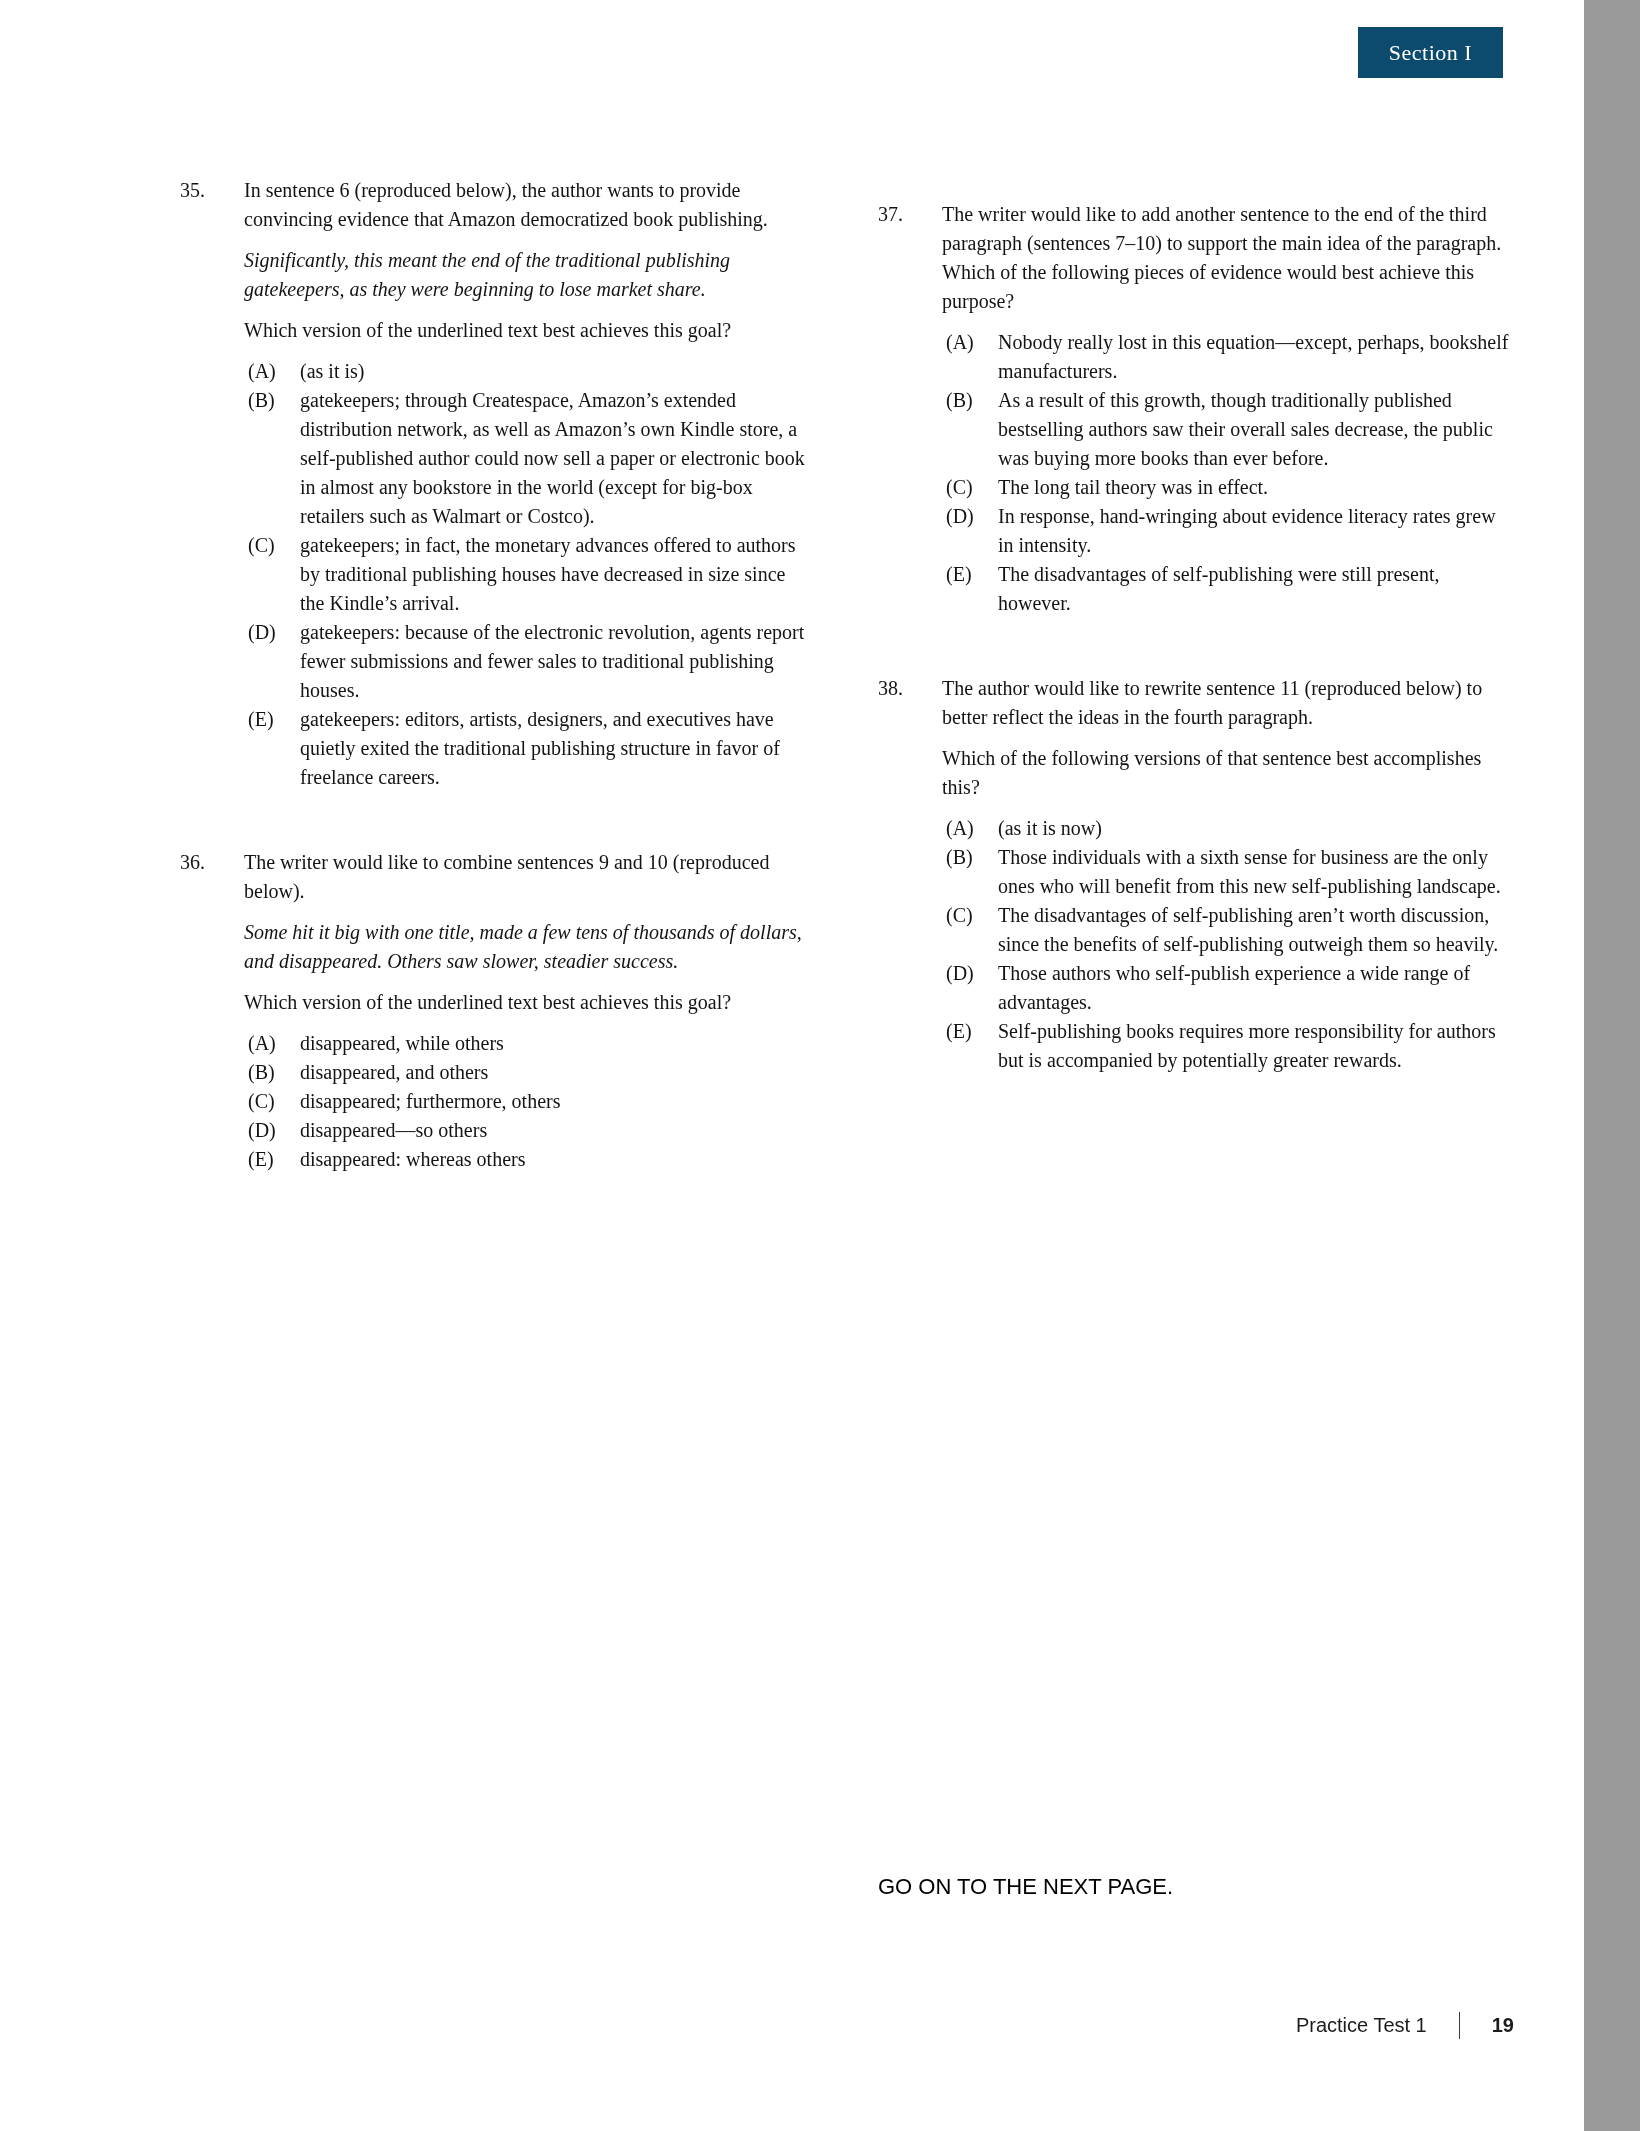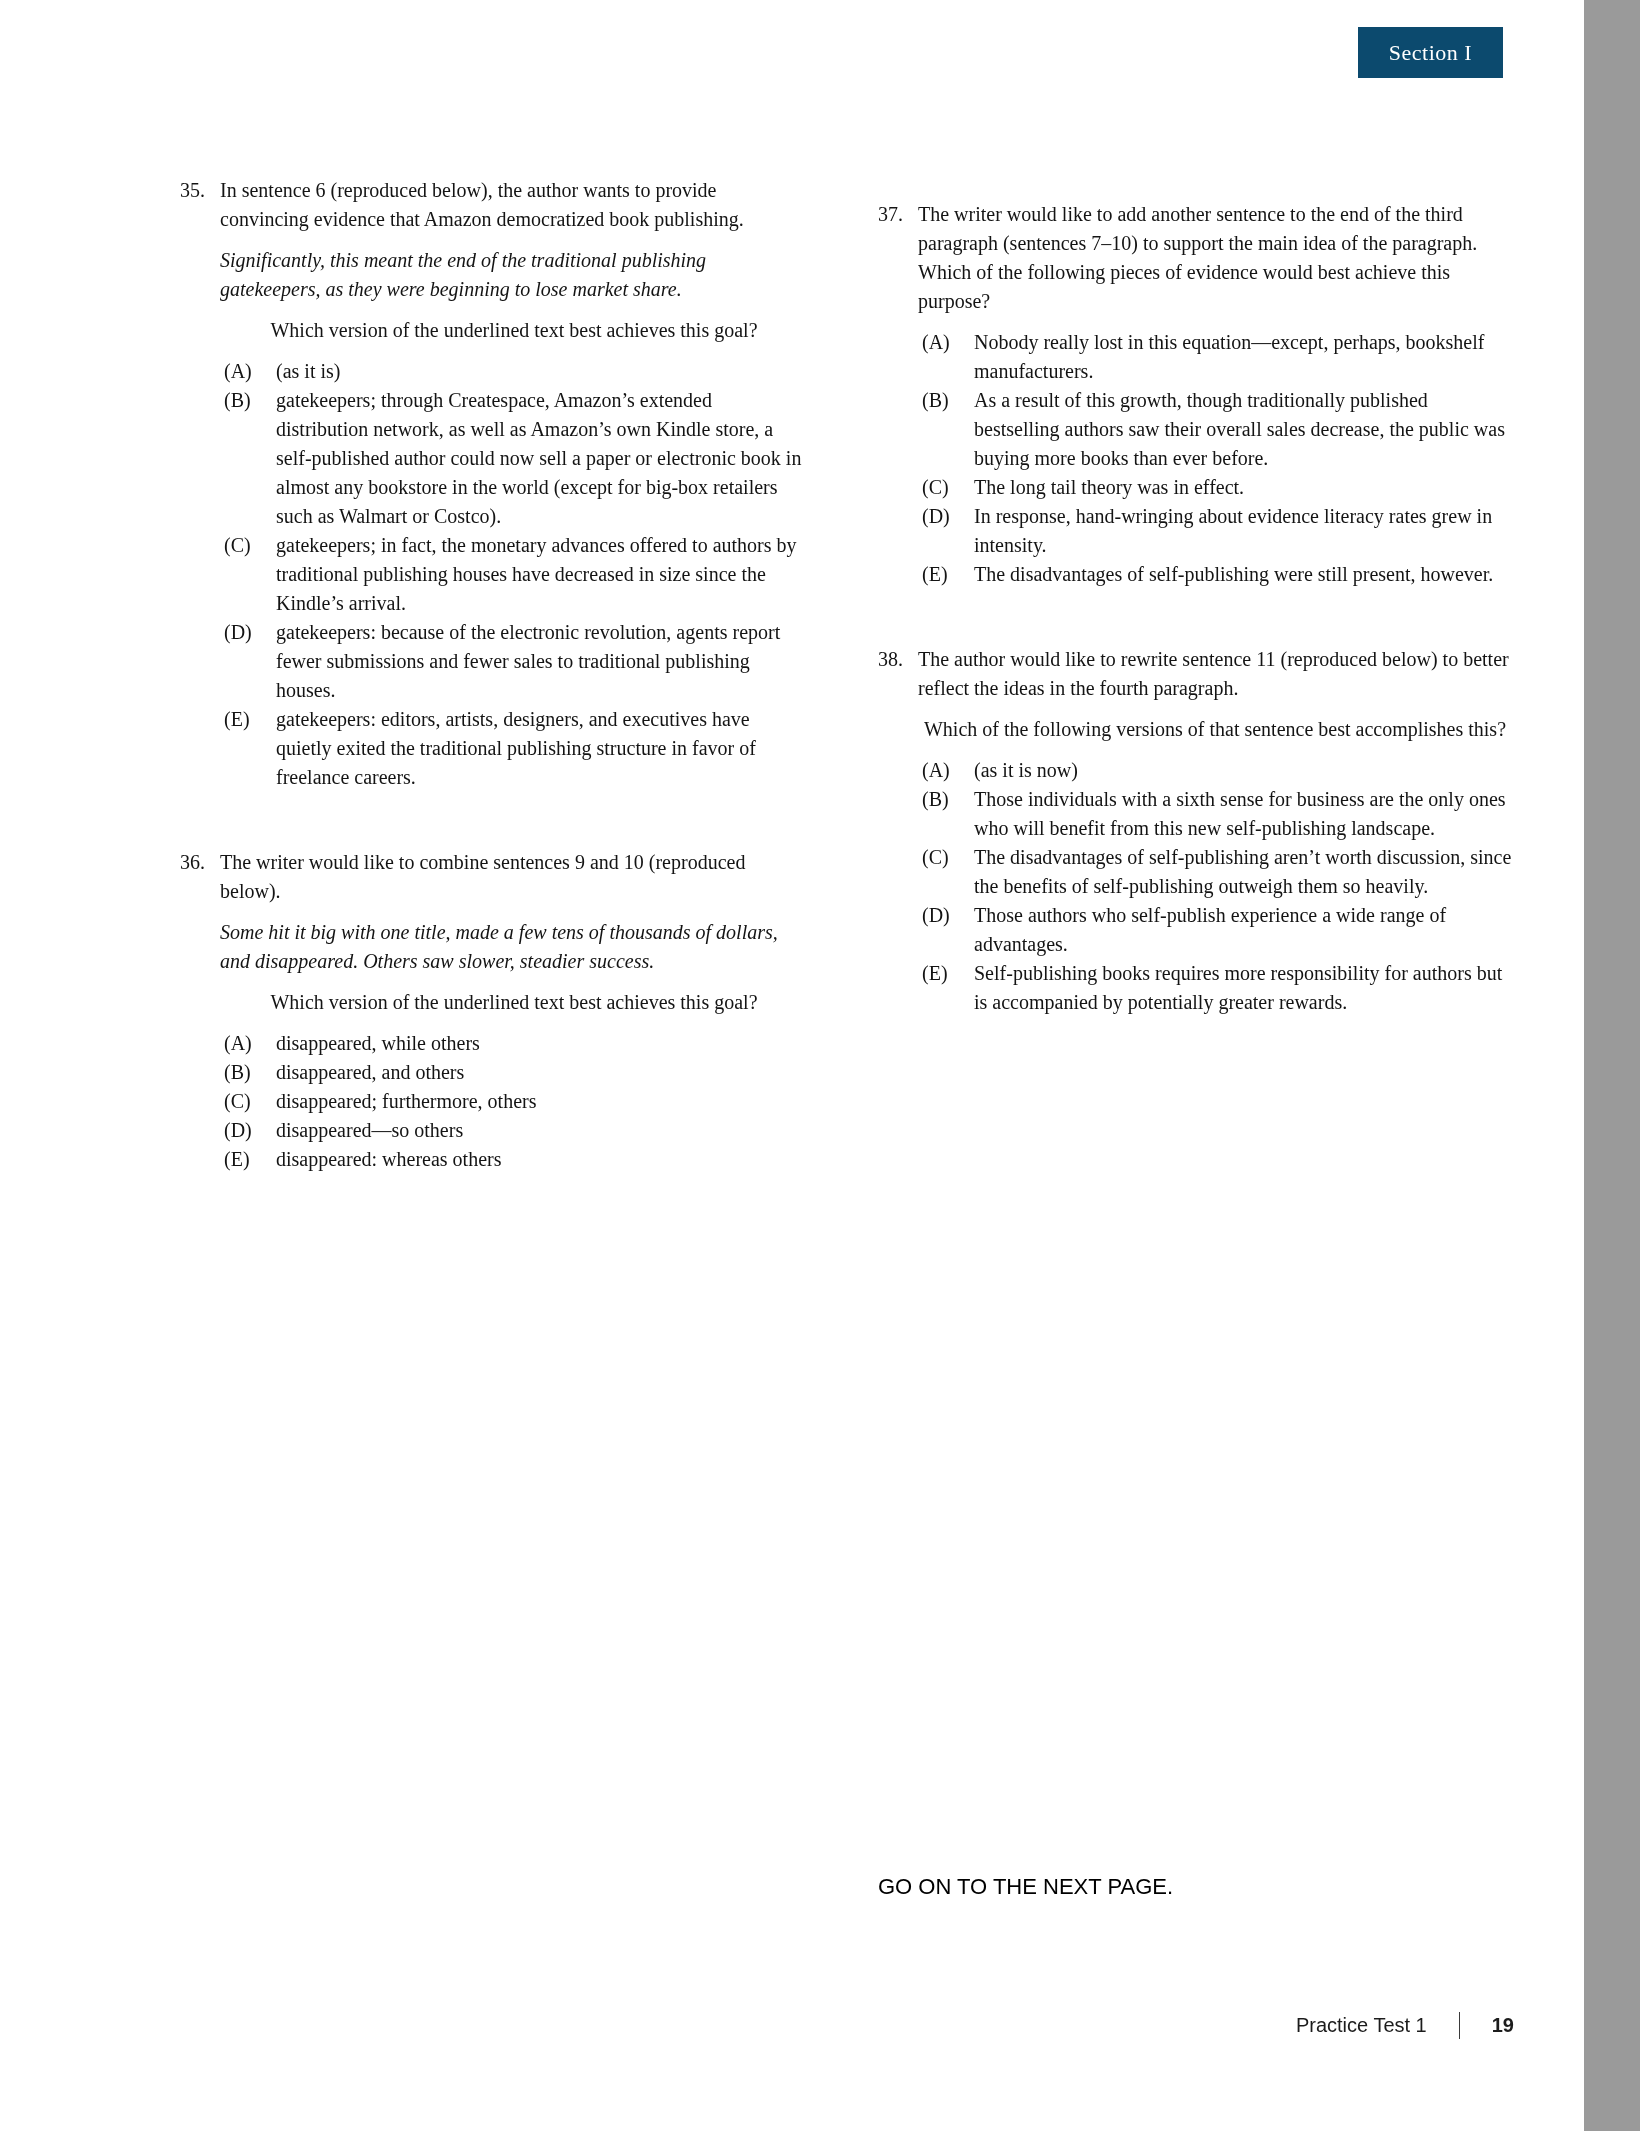--- a/index.html
+++ b/index.html
@@ -32,27 +32,27 @@
     letter-spacing: 0.5px;
   }
   .col {
     position: absolute;
     top: 176px;
     font-size: 20px;
     line-height: 29px;
   }
   .col-left  { left: 180px; width: 628px; }
   .col-right { left: 878px; width: 634px; margin-top: 24px; }
-  .question { display: flex; margin-bottom: 56px; }
+  .question { display: flex; margin-bottom: 56px; gap: 24px; }
   .qnum { flex: 0 0 40px; }
   .qbody { flex: 1; min-width: 0; }
   .stem   { margin-bottom: 12px; }
   .quote  { font-style: italic; margin-bottom: 12px; }
   .quote .u { }
-  .prompt { margin-bottom: 12px; text-align: center; }
+  .prompt { margin-bottom: 12px; }
   .choice { display: flex; margin-left: 4px; }
   .cl { flex: 0 0 52px; }
   .ct { flex: 1; min-width: 0; }
   .go-on {
     position: absolute;
     left: 878px; top: 1874px;
     width: 634px;
     text-align: left;
     font-family: "Liberation Sans", sans-serif;
     font-weight: normal;

